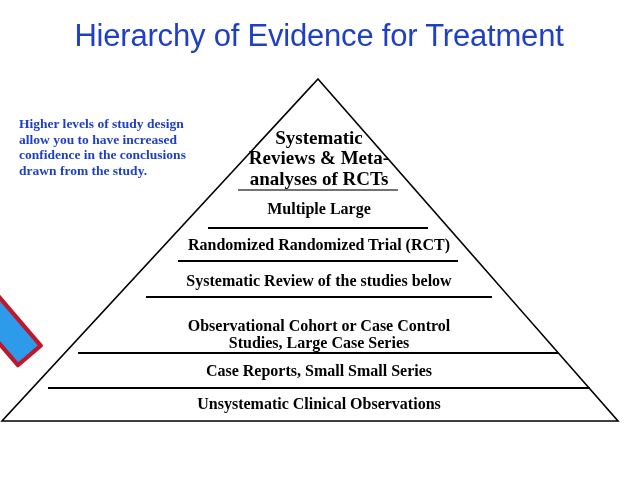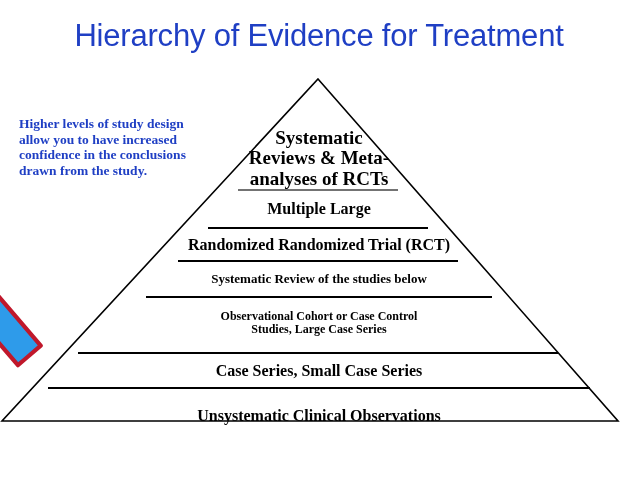--- a/index.html
+++ b/index.html
@@ -67,24 +67,24 @@
     text-align: center;
     font-family: "Liberation Serif", serif;
     font-weight: bold;
     color: #000000;
     line-height: 1.07;
     white-space: pre-line;
   }
   #tier-0 { left: 219px; top: 128px; width: 200px; font-size: 19px; }
   #tier-1 { left: 179px; top: 200px; width: 280px; font-size: 16px; }
   #tier-2 { left: 139px; top: 236px; width: 360px; font-size: 16px; }
-  #tier-3 { left: 119px; top: 272px; width: 400px; font-size: 13px; }
-  #tier-4 { left: 104px; top: 310px; width: 430px; font-size: 12px; }
+  #tier-3 { left: 119px; top: 272px; width: 400px; font-size: 16px; }
+  #tier-4 { left: 104px; top: 317px; width: 430px; font-size: 16px; }
   #tier-5 { left: 104px; top: 362px; width: 430px; font-size: 16px; }
-  #tier-6 { left: 104px; top: 395px; width: 430px; font-size: 16px; margin-top: 12px; }
+  #tier-6 { left: 104px; top: 395px; width: 430px; font-size: 16px; }
 </style>
 </head>
 <body>
 
 <div id="slide">
 
   <div id="title">Hierarchy of Evidence for Treatment</div>
 
   <div id="caption">Higher levels of study design allow you to have increased confidence in the conclusions drawn from the study.</div>
 
@@ -110,17 +110,17 @@
 
   <div class="tier-label" id="tier-1">Multiple Large</div>
 
   <div class="tier-label" id="tier-2">Randomized Randomized Trial (RCT)</div>
 
   <div class="tier-label" id="tier-3">Systematic Review of the studies below</div>
 
   <div class="tier-label" id="tier-4">Observational Cohort or Case Control
 Studies, Large Case Series</div>
 
-  <div class="tier-label" id="tier-5">Case Series, Small Case Series</div>
+  <div class="tier-label" id="tier-5">Case Reports, Small Small Series</div>
 
   <div class="tier-label" id="tier-6">Unsystematic Clinical Observations</div>
 
 </div>
 
 </body></html>

